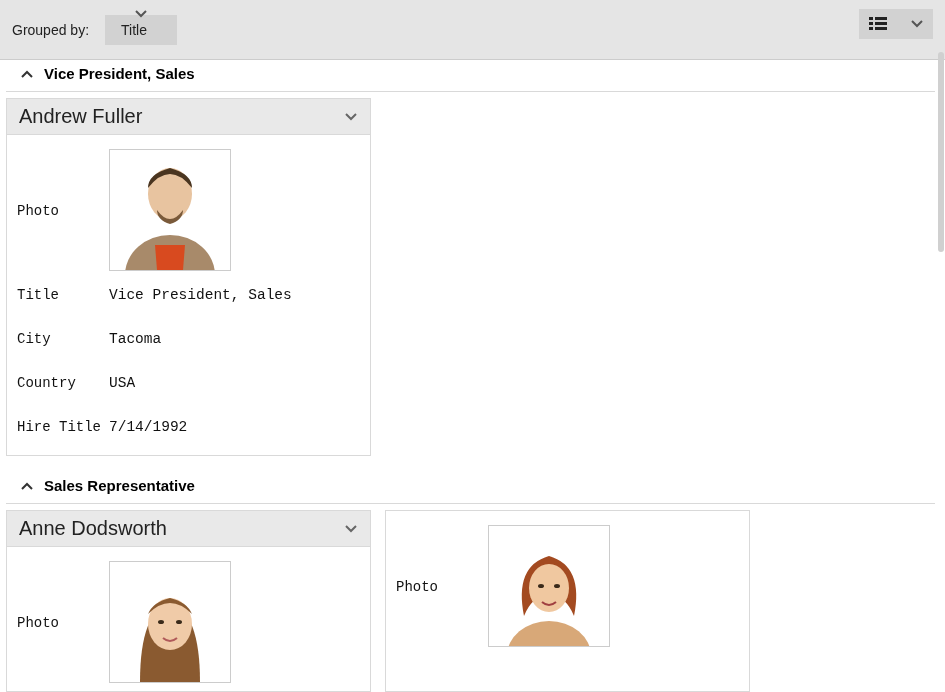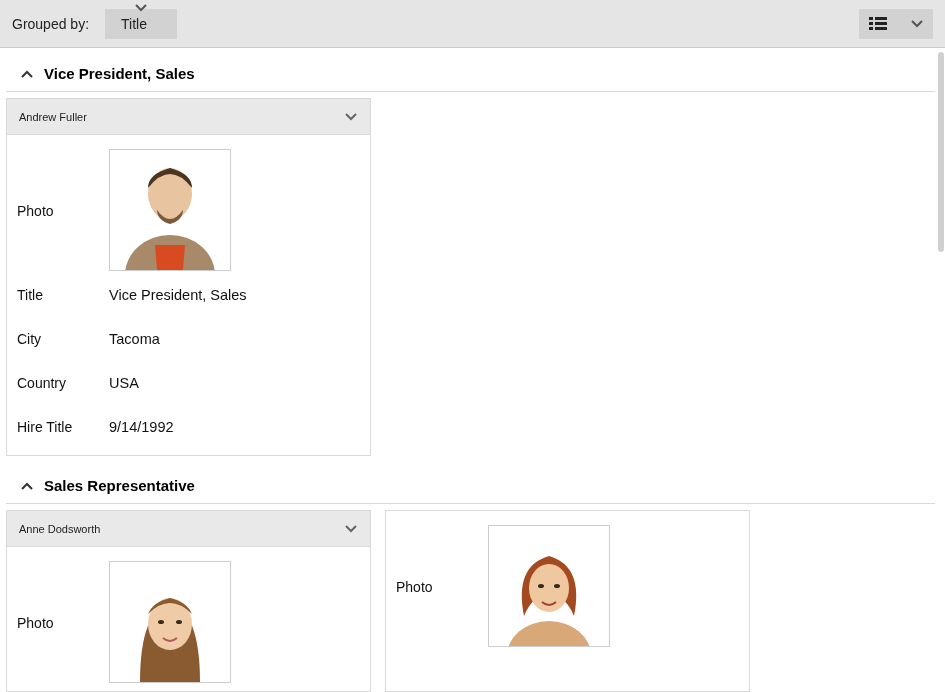--- a/index.html
+++ b/index.html
@@ -1,34 +1,34 @@
 <!DOCTYPE html>
 <html><head>
 <meta charset="utf-8">
 <style>
 * { box-sizing: border-box; margin: 0; padding: 0; }
 body { font-family: "Segoe UI", Arial, sans-serif; font-size: 14px; color: #000; background: #fff; width: 945px; height: 692px; overflow: hidden; position: relative; }
 
-.toolbar { height: 48px; background: #e5e5e5; border-bottom: 1px solid #ccc; display: flex; align-items: center; padding: 0 12px; position: relative; }
+.toolbar { height: 60px; background: #e5e5e5; border-bottom: 1px solid #ccc; display: flex; align-items: center; padding: 0 12px; position: relative; }
 .toolbar-label { font-size: 14px; color: #222; padding-right: 16px; }
 .group-chip { background: #d2d2d2; height: 30px; display: flex; align-items: center; padding: 0 30px 0 16px; position: relative; color: #222; }
 .group-chip .chev { position: absolute; top: -6px; left: 50%; transform: translateX(-50%); }
 .view-btn { position: absolute; right: 12px; top: 9px; width: 74px; height: 30px; background: #d2d2d2; display: flex; align-items: center; justify-content: space-between; padding: 0 10px; }
 
 .content { position: absolute; top: 48px; left: 0; right: 0; bottom: 0; overflow-y: auto; padding: 4px 10px 0 6px; }
 
 .group-header { display: flex; align-items: center; height: 38px; padding: 2px 0 0 14px; border-bottom: 1px solid #d9d9d9; margin-bottom: 6px; margin-top: 2px; }
 .group-header .gh-title { font-weight: 600; font-size: 15px; margin-left: 10px; }
 
 .cards-row { display: flex; gap: 14px; padding: 0 0 8px 0; }
 
 .card { width: 365px; border: 1px solid #d9d9d9; background: #fff; }
-.card-header { height: 36px; background: #e9e9e9; display: flex; align-items: center; justify-content: space-between; padding: 0 12px; font-size: 11px; color: #222; border-bottom: 1px solid #d9d9d9; }
+.card-header { height: 36px; background: #e9e9e9; display: flex; align-items: center; justify-content: space-between; padding: 0 12px; font-size: 20px; color: #222; border-bottom: 1px solid #d9d9d9; }
 .card-body { padding: 8px 10px 6px 10px; }
-.row { display: flex; align-items: center; min-height: 44px; }
+.row { display: flex; align-items: center; min-height: 44px; font-family: Liberation Mono, monospace; }
 .row.photo-row { align-items: flex-start; min-height: 130px; padding-top: 6px; }
 .row .lbl { width: 92px; font-size: 14px; color: #111; font-weight: 500; }
 .row .val { font-size: 14.5px; color: #111; }
 .photo-frame { width: 122px; height: 122px; border: 1px solid #ccc; display: flex; align-items: flex-end; justify-content: center; overflow: hidden; background: #fff; }
 
 svg { display: block; }
 
 .scrollbar-track { position: absolute; right: 0; top: 48px; bottom: 0; width: 10px; background: transparent; }
 .scrollbar-thumb { position: absolute; right: 1px; top: 4px; width: 6px; height: 200px; background: #d0d0d0; border-radius: 3px; }
 
@@ -108,21 +108,21 @@
         <div class="row">
           <span class="lbl">City</span>
           <span class="val">Tacoma</span>
         </div>
         <div class="row">
           <span class="lbl">Country</span>
           <span class="val">USA</span>
         </div>
         <div class="row">
           <span class="lbl">Hire Title</span>
-          <span class="val">9/14/1992</span>
+          <span class="val">7/14/1992</span>
         </div>
       </div>
     </div>
   </div>
 
   <div class="group-header">
     <span>
       <svg width="14" height="10" viewBox="0 0 14 10">
           <path d="M2 8 L7 3 L12 8" stroke="#333" stroke-width="2" fill="none"></path>
         </svg>

